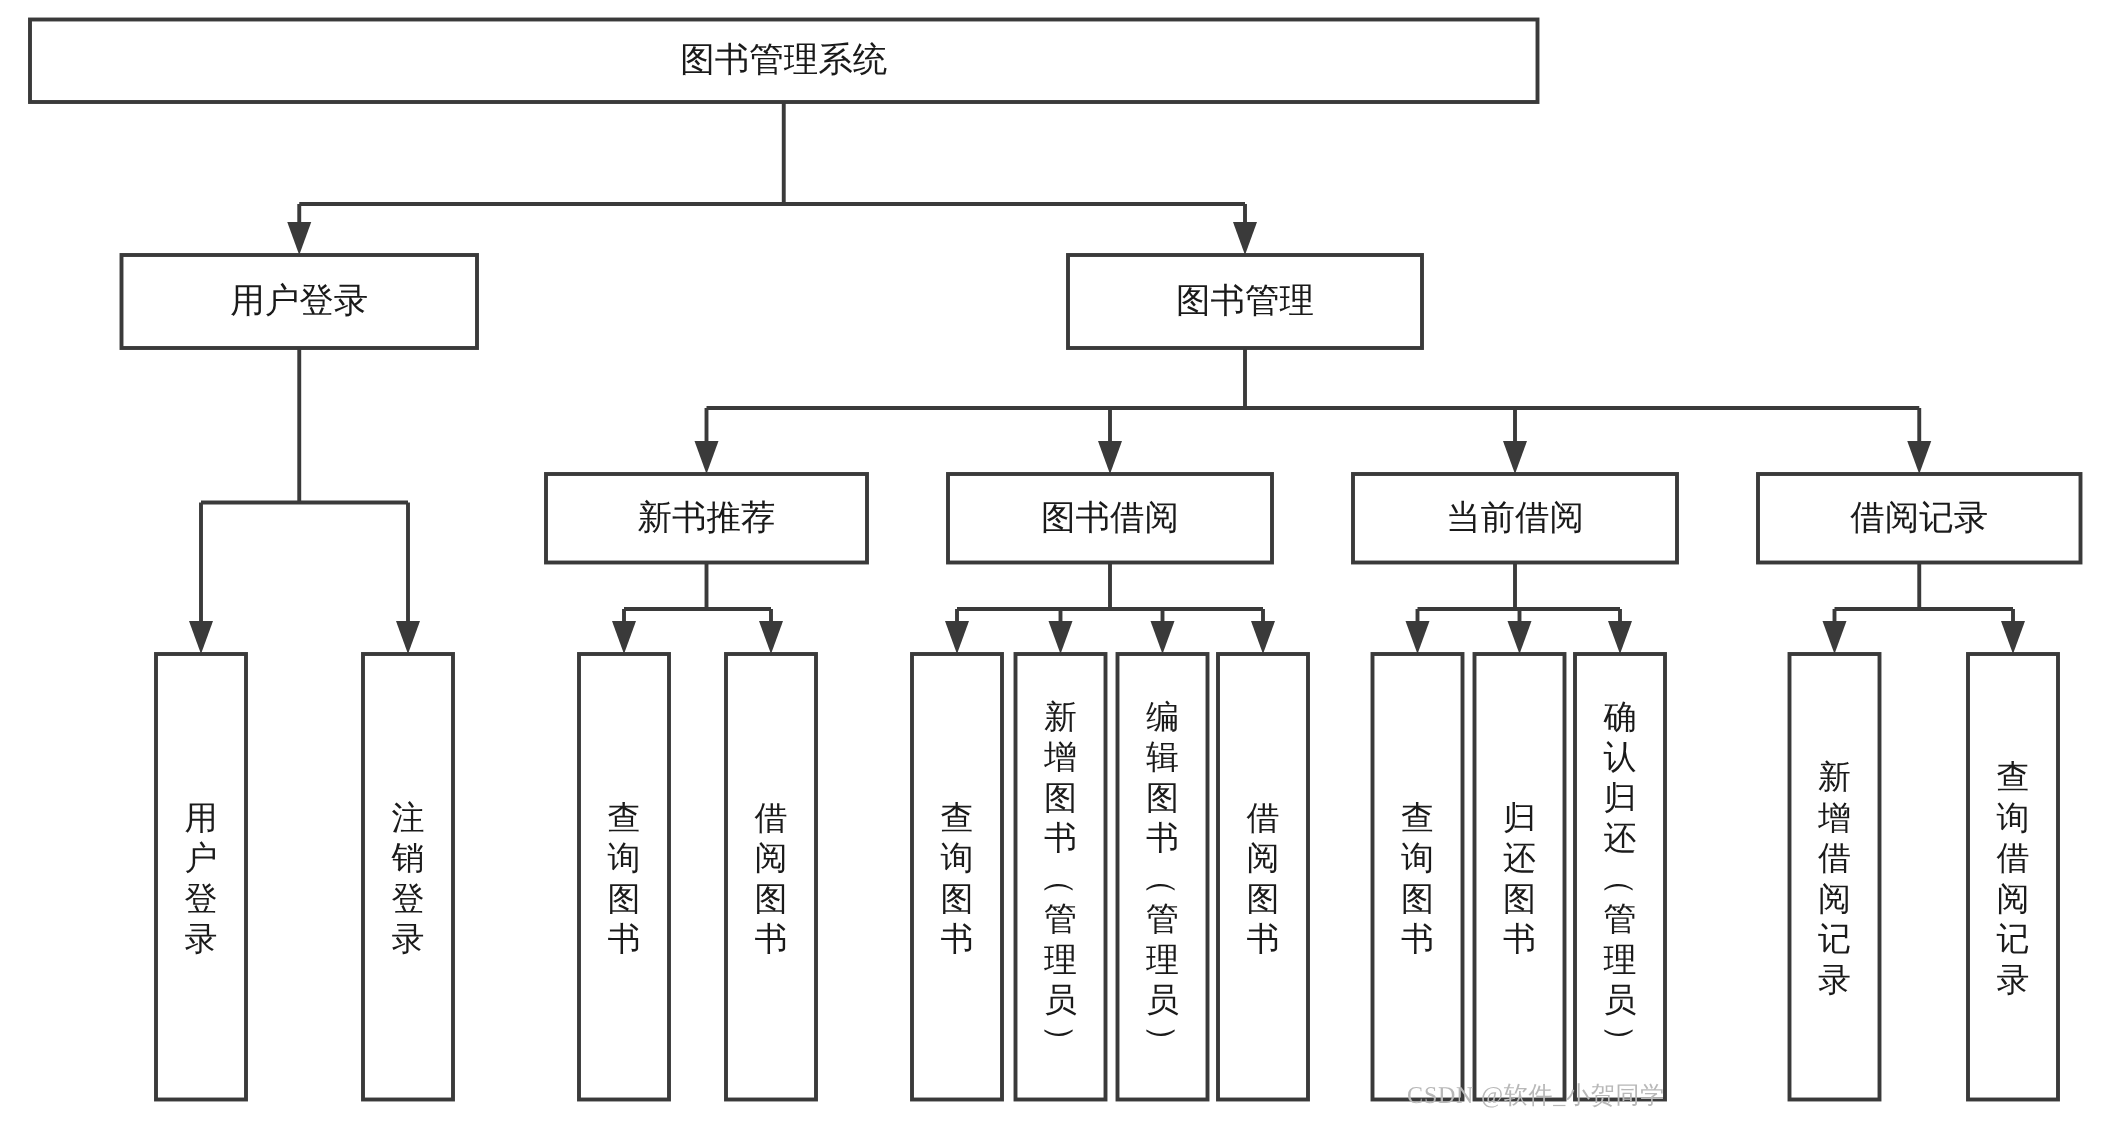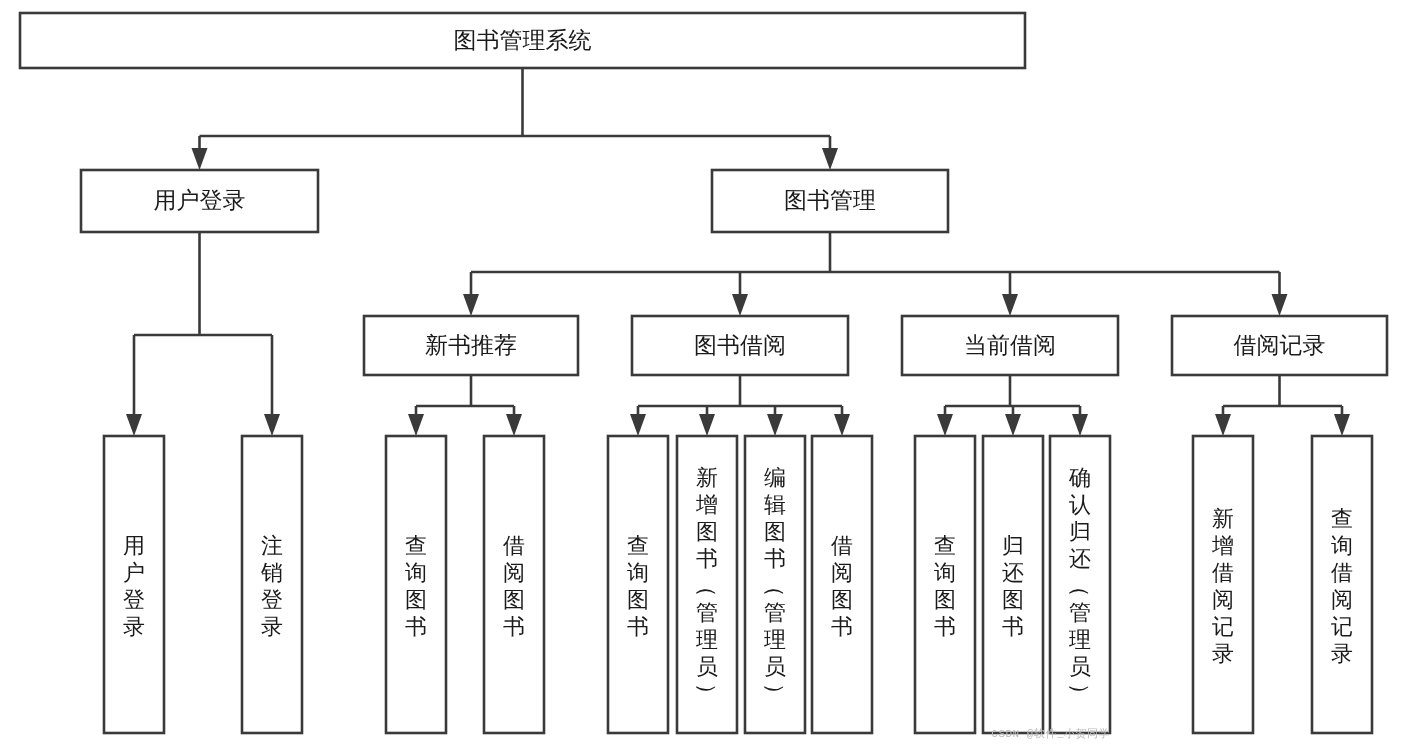--- a/index.html
+++ b/index.html
@@ -53,22 +53,22 @@
   .node-label-v {
     font-family: "Liberation Sans", "DejaVu Sans", sans-serif;
     font-size: 22px;
     fill: #1a1a1a;
     text-anchor: middle;
   }
   .watermark-text {
     position: absolute;
     right: 14px;
     bottom: 6px;
-    font-family: Liberation Mono, monospace;
-    font-size: 11px;
+    font-family: Liberation Serif, serif;
+    font-size: 16px;
     color: #b8b8b8;
     white-space: nowrap;
     letter-spacing: 0.5px;
   }
 </style>
 </head>
 <body>
 
 <div id="diagram-root">
   <svg class="diagram-svg" id="diagram-svg" viewBox="0 0 1405 747" xmlns="http://www.w3.org/2000/svg">

